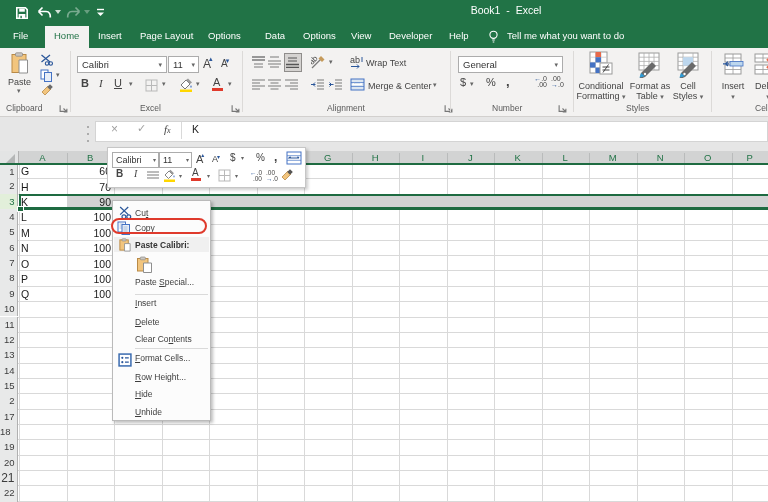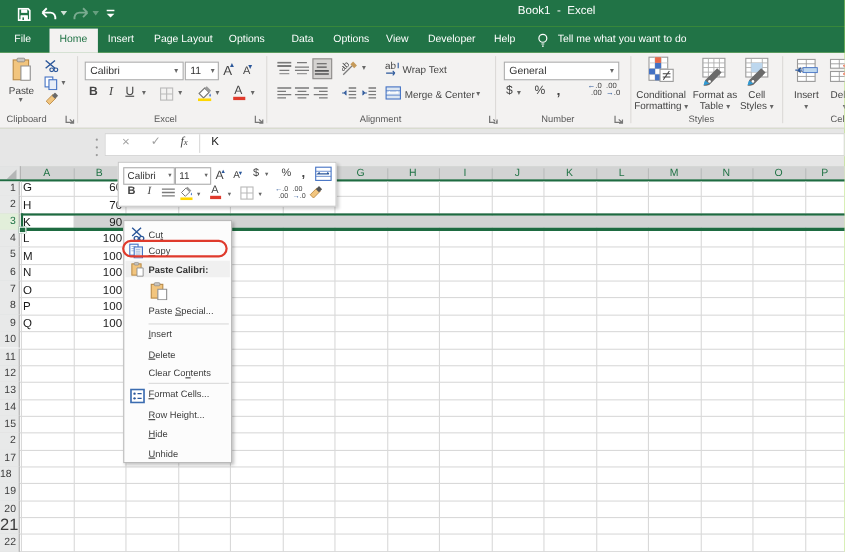--- a/index.html
+++ b/index.html
@@ -431,21 +431,21 @@
       <div class="abs" style="left:0;top:288.3px;width:18px;height:1px;background:#cdcfcf"></div>
       <div class="abs" style="left:0;top:288.3px;width:18px;height:15.349999999999966px;background:#e8e9e9;border-right:1px solid #b0b0b0;box-sizing:border-box"></div>
       <div class="abs" style="left:0;top:288.3px;width:14.5px;height:15.349999999999966px;font-size:9.5px;color:#3c3c3c;text-align:right;line-height:16.349999999999966px">19</div>
       <div class="hline" style="top:303.65px;width:750px"></div>
       <div class="abs" style="left:0;top:303.65px;width:18px;height:1px;background:#cdcfcf"></div>
       <div class="abs" style="left:0;top:303.65px;width:18px;height:15.350000000000023px;background:#e8e9e9;border-right:1px solid #b0b0b0;box-sizing:border-box"></div>
       <div class="abs" style="left:0;top:303.65px;width:14.5px;height:15.350000000000023px;font-size:9.5px;color:#3c3c3c;text-align:right;line-height:16.350000000000023px">20</div>
       <div class="hline" style="top:319px;width:750px"></div>
       <div class="abs" style="left:0;top:319px;width:18px;height:1px;background:#cdcfcf"></div>
       <div class="abs" style="left:0;top:319px;width:18px;height:15.349999999999966px;background:#e8e9e9;border-right:1px solid #b0b0b0;box-sizing:border-box"></div>
-      <div class="abs" style="left:0;top:319px;width:14.5px;height:15.349999999999966px;font-size:15px;color:#3c3c3c;text-align:right;line-height:16.349999999999966px">21</div>
+      <div class="abs" style="left:0;top:319px;width:14.5px;height:15.349999999999966px;font-size:12px;color:#3c3c3c;text-align:right;line-height:16.349999999999966px">21</div>
       <div class="hline" style="top:334.34999999999997px;width:750px"></div>
       <div class="abs" style="left:0;top:334.34999999999997px;width:18px;height:1px;background:#cdcfcf"></div>
       <div class="abs" style="left:0;top:334.34999999999997px;width:18px;height:15.350000000000023px;background:#e8e9e9;border-right:1px solid #b0b0b0;box-sizing:border-box"></div>
       <div class="abs" style="left:0;top:334.34999999999997px;width:14.5px;height:15.350000000000023px;font-size:9.5px;color:#3c3c3c;text-align:right;line-height:16.350000000000023px">22</div>
       <div class="hline" style="top:349.7px;width:750px"></div>
       <div class="abs" style="left:0;top:349.7px;width:18px;height:1px;background:#cdcfcf"></div>
       <div class="abs" style="left:0;top:349.7px;width:18px;height:15.350000000000023px;background:#e8e9e9;border-right:1px solid #b0b0b0;box-sizing:border-box"></div>
       <div class="abs" style="left:0;top:349.7px;width:14.5px;height:15.350000000000023px;font-size:9.5px;color:#3c3c3c;text-align:right;line-height:16.350000000000023px">23</div>
       <div class="abs" style="left:66.5px;top:44.9px;width:701.5px;height:11.3px;background:#d2d3d3"></div>
       <div class="abs" style="left:18.5px;top:42.6px;width:749.5px;height:2.2px;background:#1e6b41"></div>

